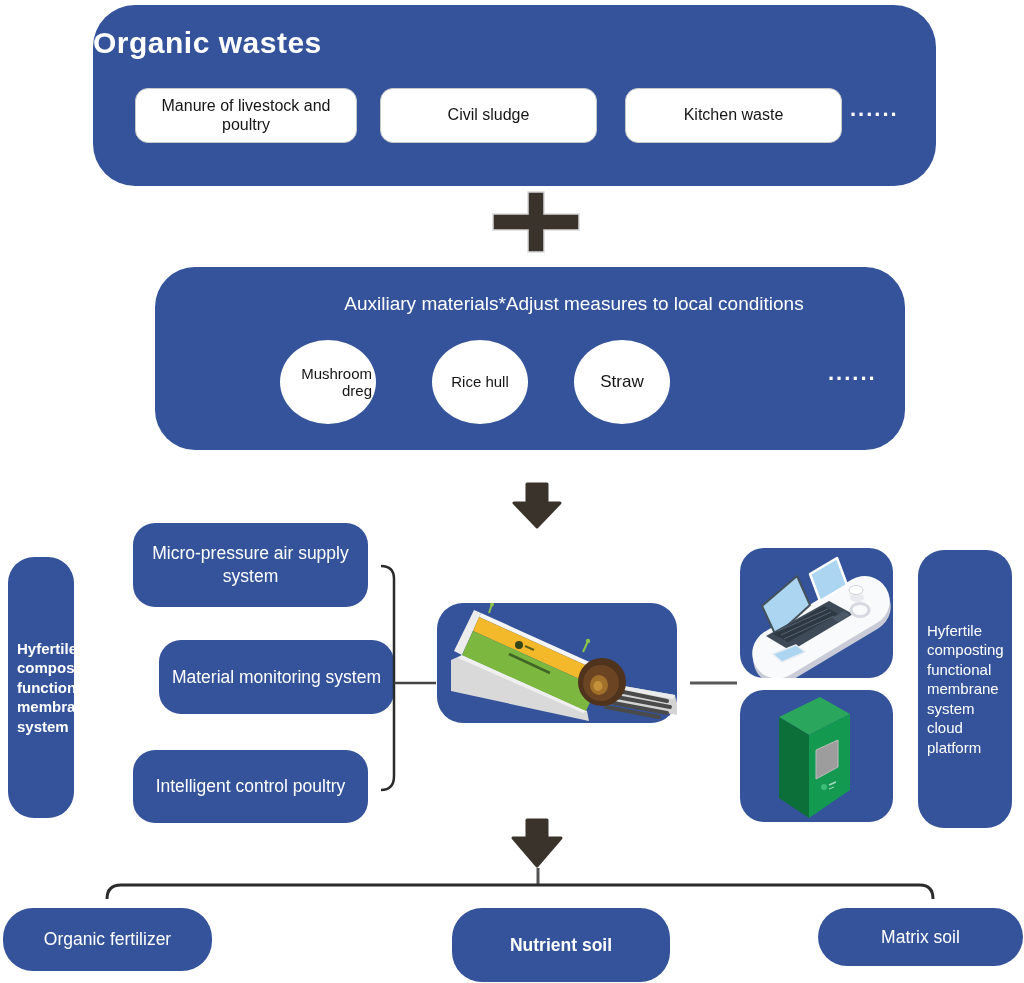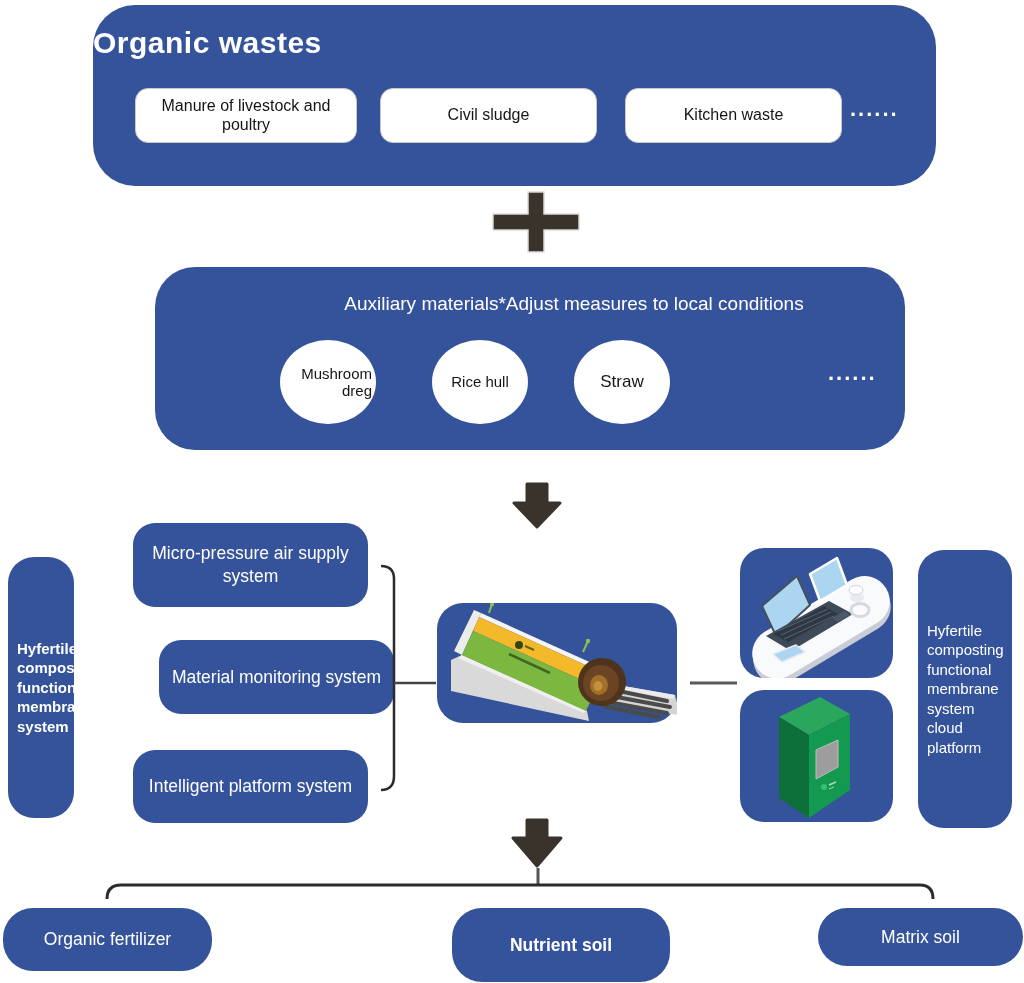--- a/index.html
+++ b/index.html
@@ -43,21 +43,21 @@
   <div class="circle" style="left:432px;top:340px;width:96px;height:84px;">Rice hull</div>
   <div class="circle" style="left:574px;top:340px;width:96px;height:84px;font-size:17px;">Straw</div>
   <div class="dots" style="left:828px;top:360px;">......</div>
 
   <div class="blue tall" style="left:8px;top:557px;width:66px;height:261px;font-weight:bold;">
     <span>Hyfertile composting functional membrane system</span>
   </div>
 
   <div class="blue flexc sysbox" style="left:133px;top:523px;width:235px;height:84px;">Micro-pressure air supply system</div>
   <div class="blue flexc sysbox" style="left:145px;top:640px;width:235px;height:74px;margin-left:14px;">Material monitoring system</div>
-  <div class="blue flexc sysbox" style="left:133px;top:750px;width:235px;height:73px;">Intelligent platform system</div>
+  <div class="blue flexc sysbox" style="left:133px;top:750px;width:235px;height:73px;">Intelligent control poultry</div>
 
   <div class="blue imgbox" style="left:437px;top:603px;width:240px;height:120px;border-radius:26px;">
     <svg width="240" height="120" viewBox="0 0 240 120">
       <polygon points="25,52 150,108 152,118 14,88 14,57" fill="#d9d9d9"></polygon>
       <polygon points="25,52 150,108 146,110 21,55" fill="#efefef"></polygon>
       <polygon points="44,10 25,52 17,48 37,7" fill="#ececec"></polygon>
       <polygon points="44,10 168,66 166,70 42,14" fill="#f5f5f5"></polygon>
       <polygon points="42,14 166,70 160,84 36,28" fill="#f3b92b"></polygon>
       <polygon points="36,28 160,84 149,108 25,52" fill="#7cb83f"></polygon>
       <circle cx="82" cy="42" r="4" fill="#1e3a16" opacity="0.9"></circle>

